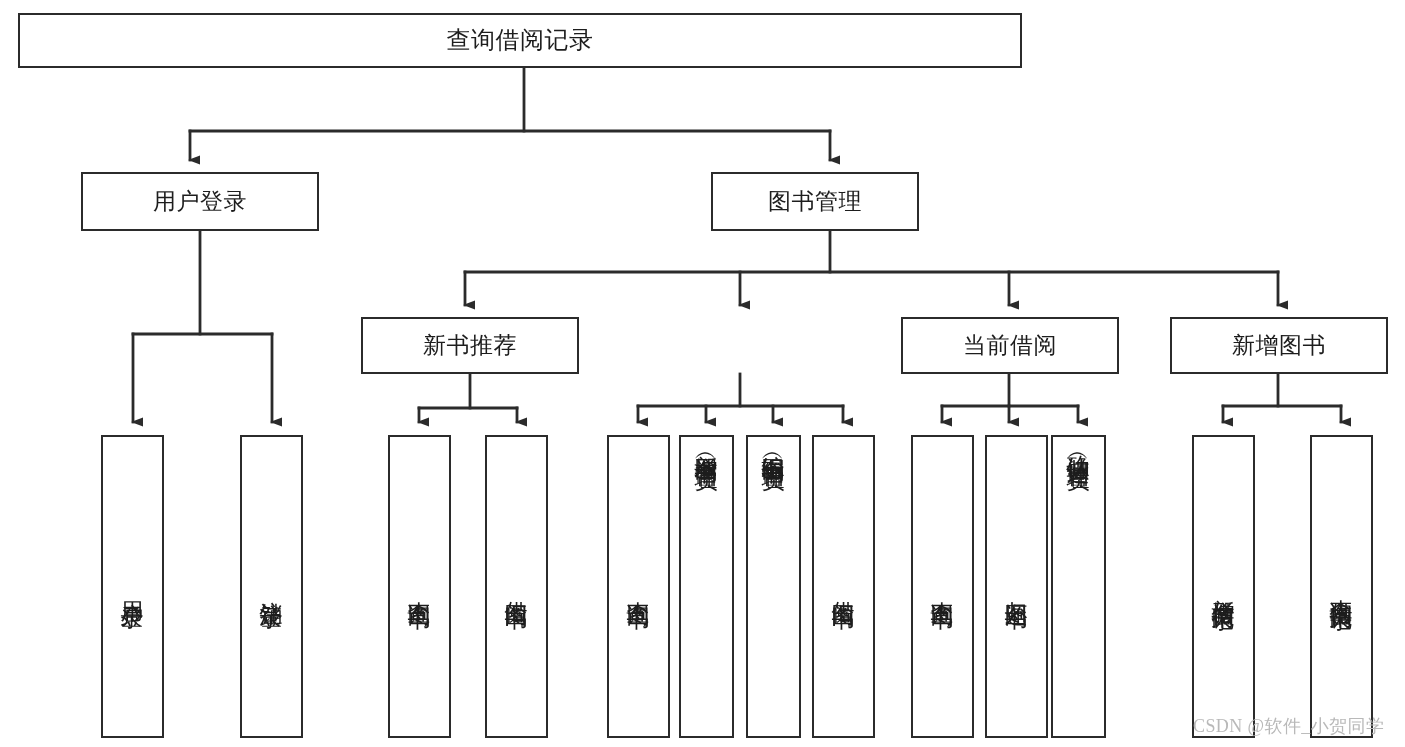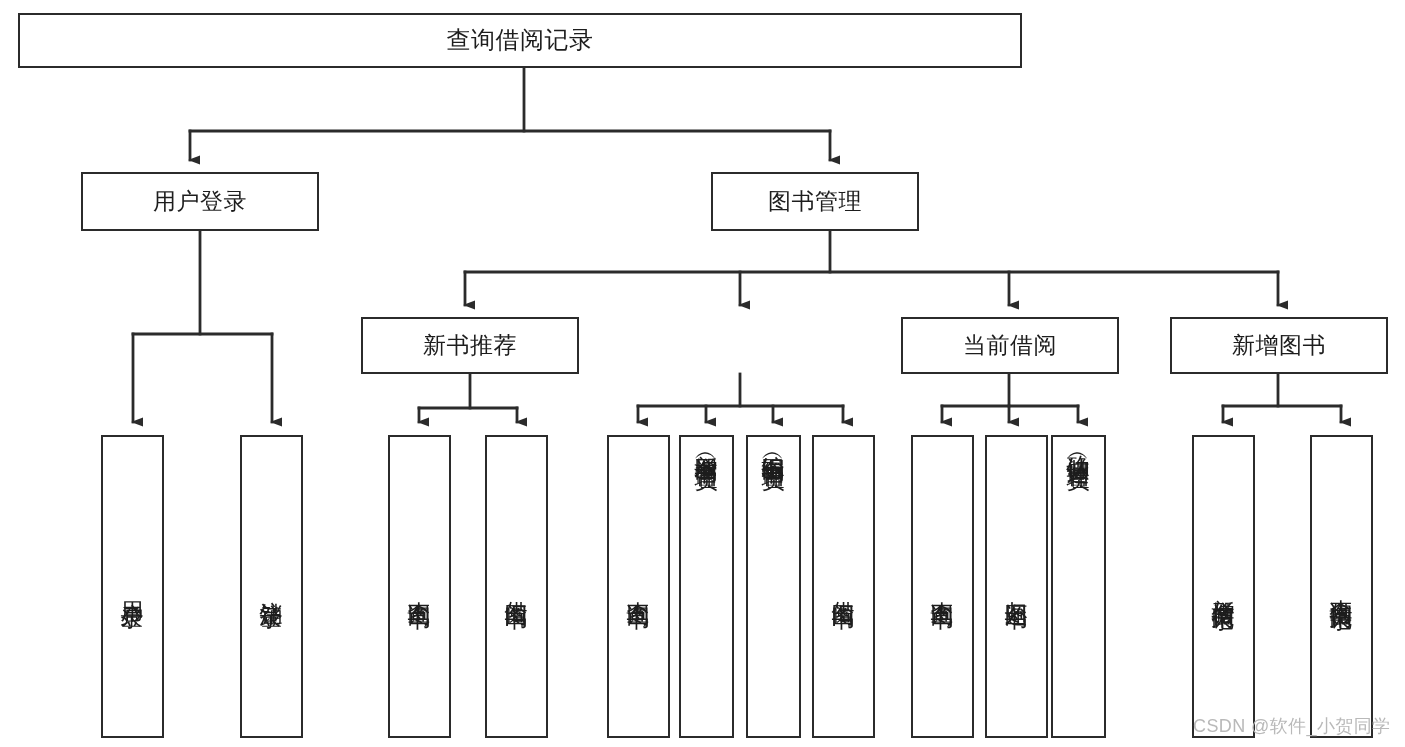--- a/index.html
+++ b/index.html
@@ -65,21 +65,21 @@
   }
   .node.vert.centered {
     align-items: center;
   }
   .watermark {
     position: absolute;
     color: #b9b9b9;
     font-size: 18px;
     white-space: nowrap;
     letter-spacing: 0.4px;
-    font-family: Liberation Sans, sans-serif;
+    font-family: Liberation Serif, serif;
   }
 </style>
 </head>
 <body>
 
 <div id="canvas">
 
   <svg id="wires" viewBox="0 0 1405 747" width="1405" height="747" aria-hidden="true">
     <defs>
       <marker id="arrow" viewBox="0 0 12 12" refX="5.5" refY="10" markerWidth="12" markerHeight="12" orient="auto-start-reverse" markerUnits="userSpaceOnUse">

